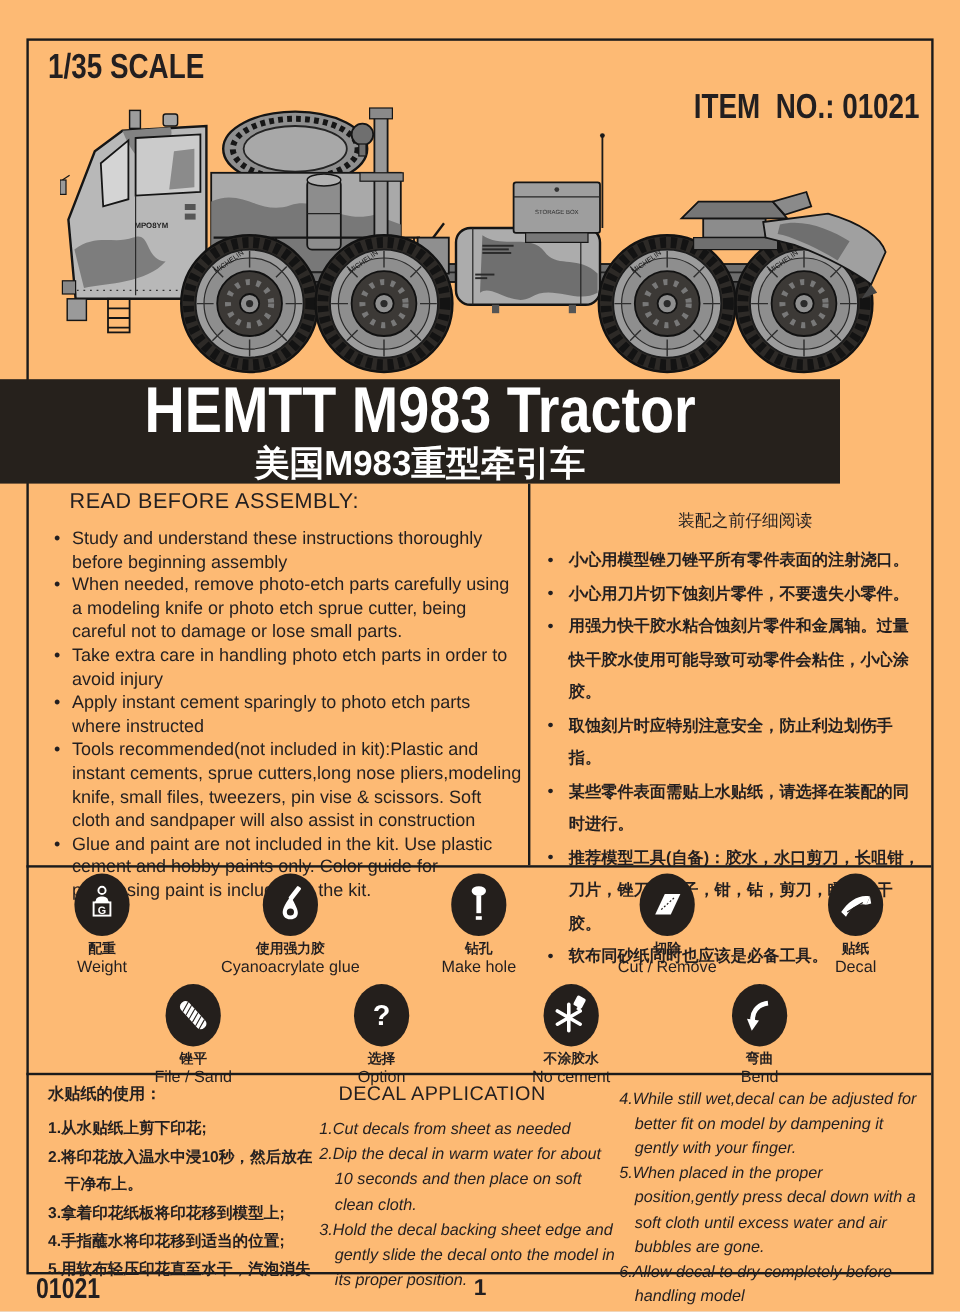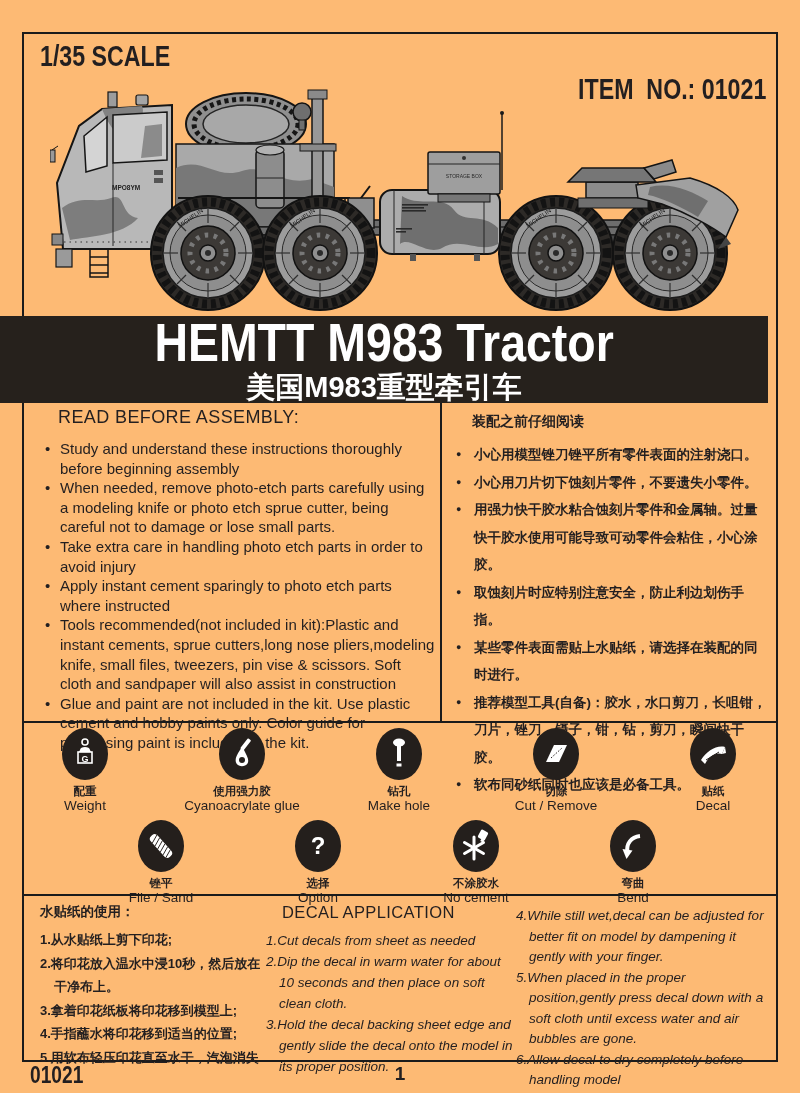--- a/index.html
+++ b/index.html
@@ -11,34 +11,34 @@
   .cond{font-weight:bold;display:inline-block;transform:scaleX(0.8);letter-spacing:0;}
   .hdr-left{position:absolute;left:40px;top:40px;font-size:29px;}
   .hdr-left .cond{transform-origin:left center;}
   .hdr-right{position:absolute;right:34px;top:40px;font-size:29px;white-space:pre;}
   .hdr-right .cond{transform-origin:right center;white-space:pre;}
 
   
   .truck{position:absolute;left:50px;top:86px;width:700px;height:230px;}
 
   
-  .band{position:absolute;left:0;top:316px;width:768px;height:87px;background:#26211c;z-index:3;
+  .band{position:absolute;left:0;top:316px;width:700px;height:87px;background:#26211c;z-index:3;
         display:flex;flex-direction:column;align-items:center;justify-content:center;color:#fff;}
   .band .t-en{font-size:54px;line-height:1;font-weight:bold;}
   .band .t-en .cond{transform:scaleX(0.86);transform-origin:center;}
   .band .t-zh{font-size:29px;line-height:1.15;font-weight:bold;margin-top:2px;}
 
   
   .col-en{position:absolute;left:44px;top:407px;width:392px;}
   .col-en h3{margin:0 0 11px 14px;font-size:18px;font-weight:normal;letter-spacing:.4px;}
   .blist{list-style:none;margin:0;padding:0;font-size:15px;line-height:19.6px;}
   .blist li{padding-left:16px;position:relative;}
   .blist li::before{content:"\2022";position:absolute;left:1px;}
   .col-zh{position:absolute;left:456px;top:409px;width:314px;}
-  .col-zh h3{margin:4px 0 10px 16px;font-size:14px;font-weight:bold;}
+  .col-zh h3{margin:16px 0 10px 16px;font-size:14px;font-weight:normal;text-align:center;}
   .zlist{list-style:none;margin:0;padding:0;font-size:13.5px;line-height:27.5px;font-weight:bold;}
   .zlist li{padding-left:18px;position:relative;}
   .zlist li::before{content:"\25CF";position:absolute;left:0;font-size:9px;}
 
   .vdiv{position:absolute;left:440px;top:403px;width:2px;height:318px;background:#1b1b1b;}
   .hdiv1{position:absolute;left:22px;top:721px;width:754px;height:2px;background:#1b1b1b;}
   .hdiv2{position:absolute;left:22px;top:894px;width:754px;height:2px;background:#1b1b1b;}
 
   
   .sym{position:absolute;width:150px;display:flex;flex-direction:column;align-items:center;}

